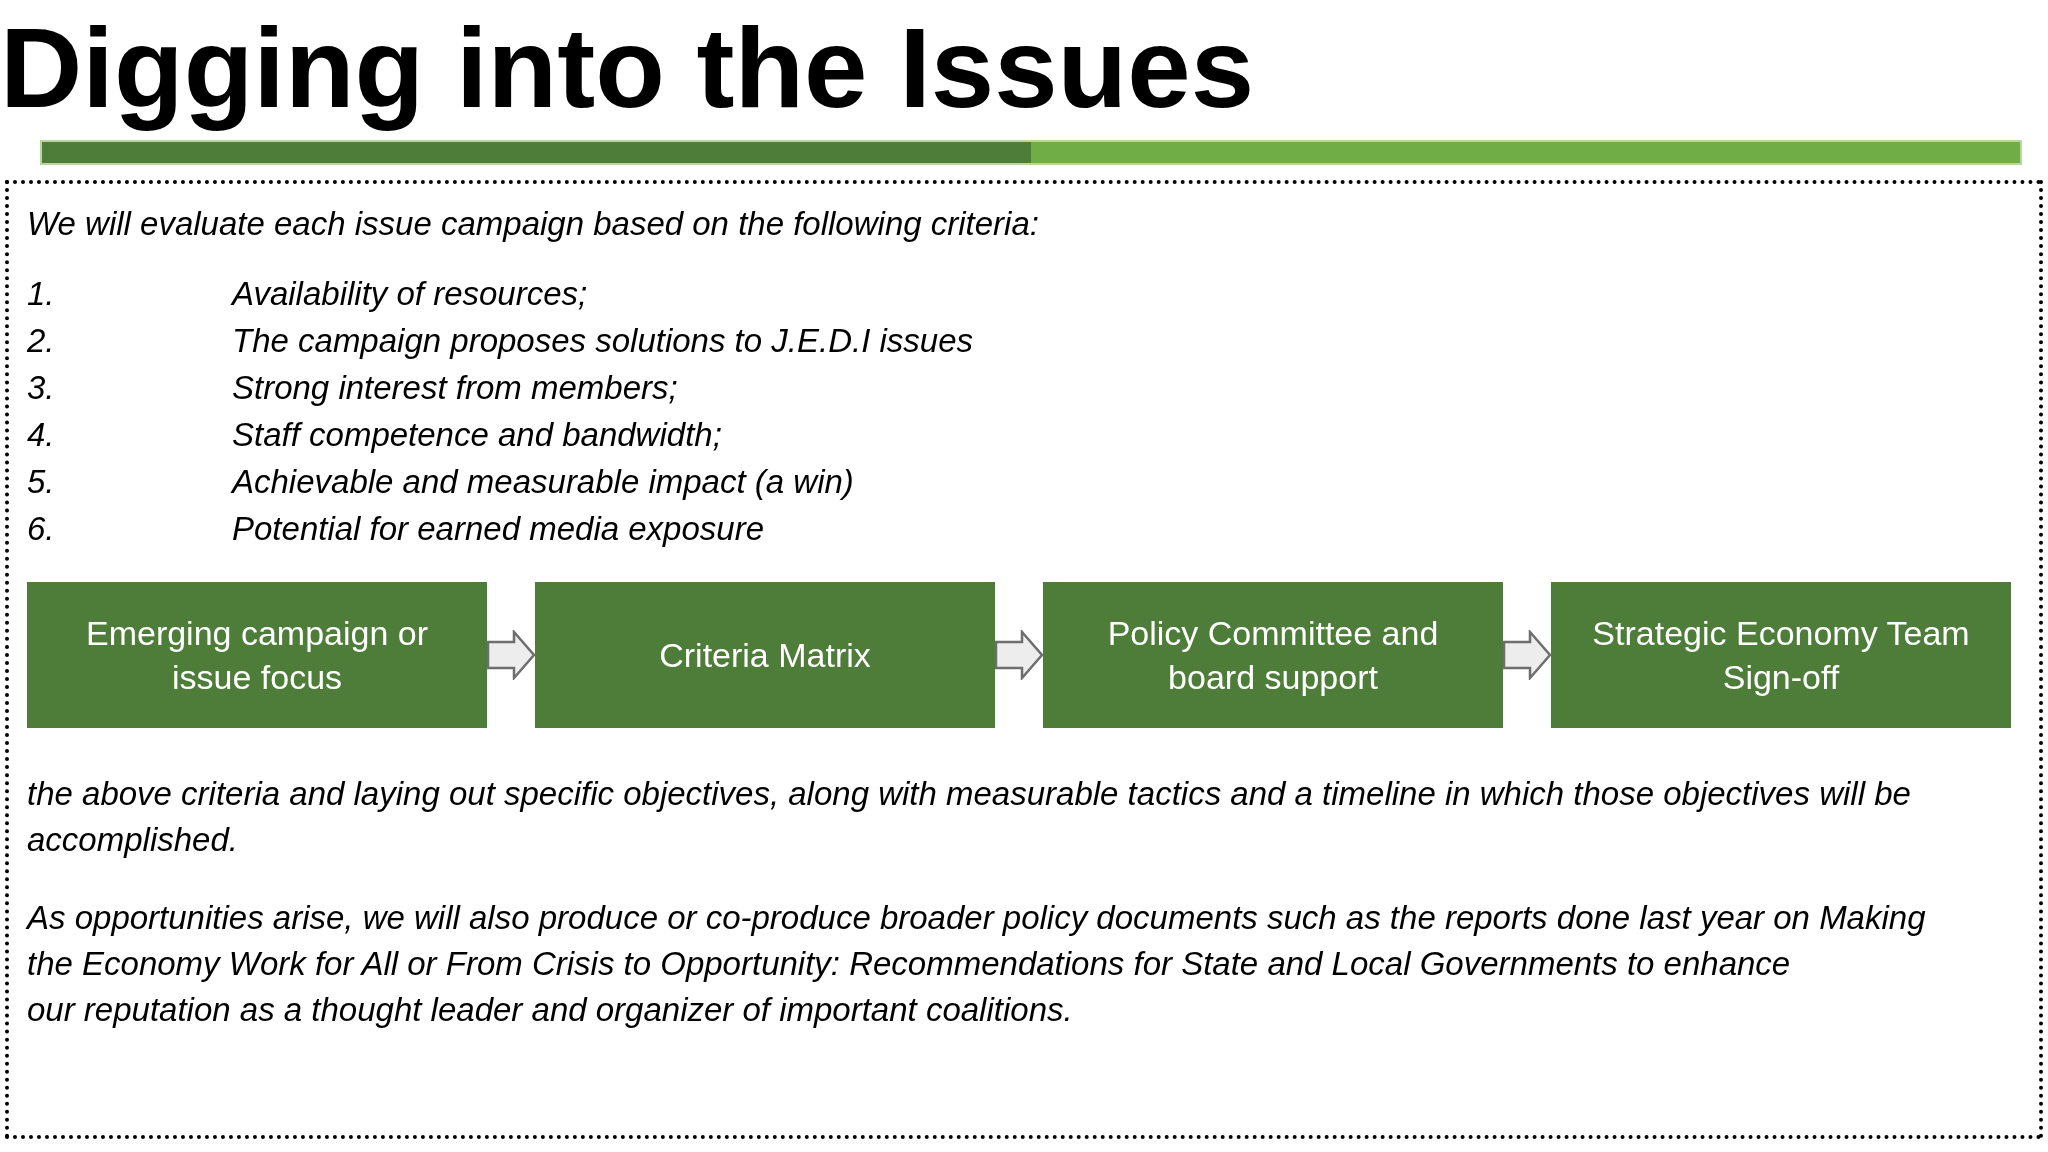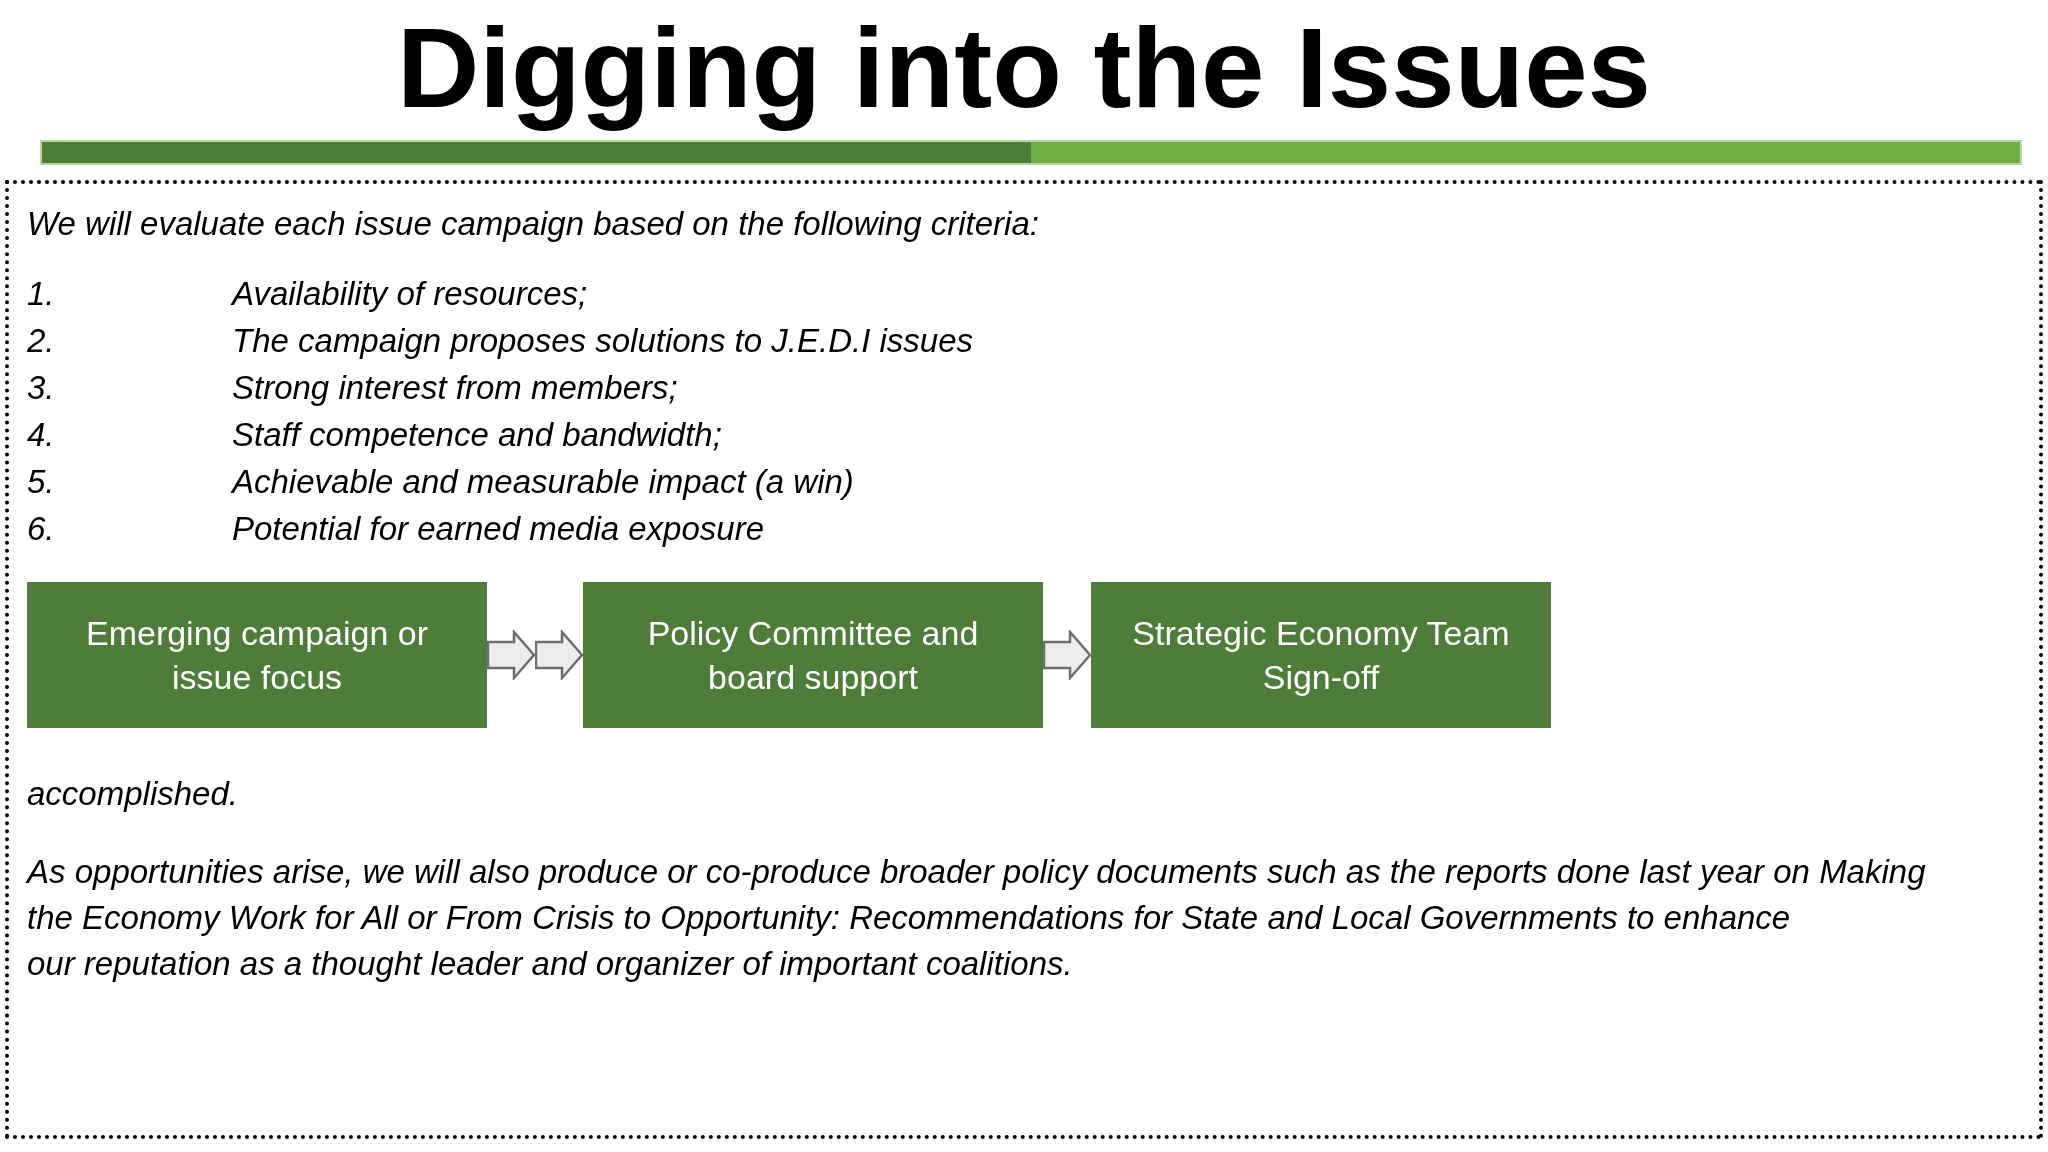--- a/index.html
+++ b/index.html
@@ -1,21 +1,21 @@
 <!DOCTYPE html>
 <html style="--bar-dark: #4e7c39; --bar-light: #70ad47; --box-green: #4e7c39; --box-text: #ffffff; --arrow-fill: #ededed; --arrow-stroke: #6e6e6e;"><head>
 <meta charset="utf-8">
 <style>
   html,body{margin:0;padding:0;background:#ffffff;}
   body{width:2048px;height:1152px;position:relative;overflow:hidden;
        font-family:"Liberation Sans",sans-serif;color:#000;}
   .slide{position:absolute;inset:0;}
 
   
-  .title{position:absolute;top:11px;left:0;width:2048px;text-align:center;
+  .title{position:absolute;top:11px;left:0;width:2048px;text-align:left;
          font-size:114px;font-weight:bold;line-height:1;letter-spacing:0px;
          white-space:nowrap;}
 
   
   .divider{position:absolute;left:42px;top:142px;width:1978px;height:21px;
            display:flex;outline:2px solid #b9d5a0;}
   .divider .dark{width:50%;height:100%;background:var(--bar-dark,#4e7c39);}
   .divider .light{width:50%;height:100%;background:var(--bar-light,#70ad47);}
 
   
@@ -90,39 +90,43 @@
 
     <div class="flow">
         <div class="flowbox">
           <span>Emerging campaign or issue focus</span>
         </div>
         <div class="flowarrow">
           <svg width="48" height="50" viewBox="0 0 48 50">
             <polygon points="1,12 27,12 27,2 47,25 27,48 27,38 1,38" fill="#ededed" stroke="#6e6e6e" stroke-width="2.5" stroke-linejoin="miter"></polygon>
           </svg>
         </div>
+        <div class="flowbox">
+          <span>Criteria Matrix</span>
+        </div>
         <div class="flowarrow">
           <svg width="48" height="50" viewBox="0 0 48 50">
             <polygon points="1,12 27,12 27,2 47,25 27,48 27,38 1,38" fill="#ededed" stroke="#6e6e6e" stroke-width="2.5" stroke-linejoin="miter"></polygon>
           </svg>
         </div>
         <div class="flowbox">
           <span>Policy Committee and board support</span>
         </div>
         <div class="flowarrow">
           <svg width="48" height="50" viewBox="0 0 48 50">
             <polygon points="1,12 27,12 27,2 47,25 27,48 27,38 1,38" fill="#ededed" stroke="#6e6e6e" stroke-width="2.5" stroke-linejoin="miter"></polygon>
           </svg>
         </div>
         <div class="flowbox">
           <span>Strategic Economy Team Sign-off</span>
         </div>
       </div>
 
     <div class="para p1">
+        <div class="pline"><span>the above criteria and laying out specific objectives, along with measurable tactics and a timeline in which those objectives will be</span></div>
         <div class="pline"><span>accomplished.</span></div>
       </div>
 
     <div class="para p2">
         <div class="pline"><span>As opportunities arise, we will also produce or co-produce broader policy documents such as the reports done last year on </span><span class="b">Making</span></div>
         <div class="pline"><span class="b">the Economy Work for All or From Crisis</span><span> to </span><span class="b">Opportunity: Recommendations for State and Local Governments</span><span> to enhance</span></div>
         <div class="pline"><span>our reputation as a thought leader and organizer of important coalitions.</span></div>
       </div>
 
   </div>

